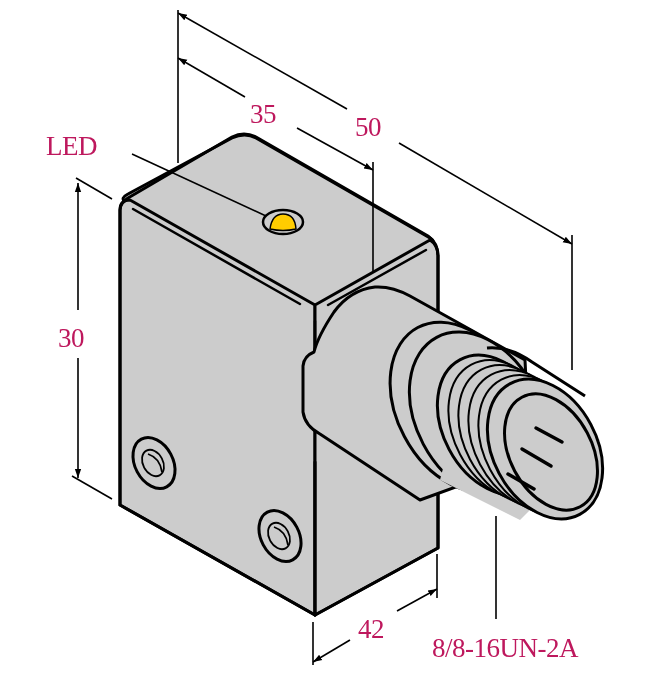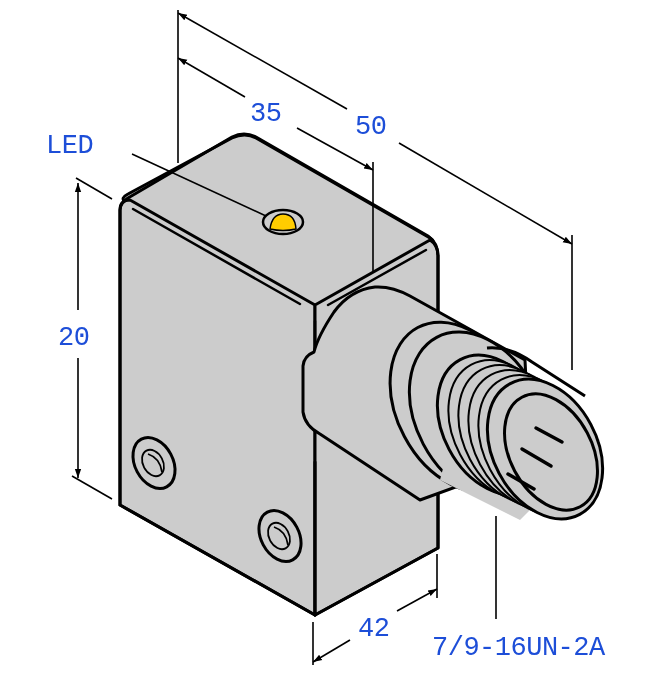--- a/index.html
+++ b/index.html
@@ -1,18 +1,18 @@
 <!DOCTYPE html>
 <html><head>
 <meta charset="utf-8">
 <style>
   html, body { margin: 0; padding: 0; background: #ffffff; }
   body { width: 654px; height: 700px; overflow: hidden; position: relative; font-family: "Liberation Sans", sans-serif; }
   #drawing { position: absolute; left: 0; top: 0; width: 654px; height: 700px; }
-  .label { position: absolute; font-family: Liberation Mono, monospace; font-size: 27px; color: #1d4ed8; line-height: 1; white-space: nowrap; letter-spacing: -0.5px; }
+  .label { position: absolute; font-family: Liberation Serif, serif; font-size: 27px; color: #be185d; line-height: 1; white-space: nowrap; letter-spacing: -0.5px; }
 </style>
 </head>
 <body>
 
 <svg id="drawing" viewBox="0 0 654 700" xmlns="http://www.w3.org/2000/svg">
   <defs>
     <marker id="arr" viewBox="0 0 10 10" refX="10" refY="5" markerWidth="9" markerHeight="9" orient="auto-start-reverse" markerUnits="userSpaceOnUse">
       <path d="M0,1.5 L10,5 L0,8.5 z" fill="#000"></path>
     </marker>
   </defs>
@@ -103,15 +103,15 @@
     <line x1="313" y1="662" x2="350" y2="640" marker-start="url(#arr)"></line>
     <line x1="397" y1="611" x2="437" y2="589" marker-end="url(#arr)"></line>
 
     <line x1="496" y1="516" x2="496" y2="619"></line>
   </g>
 </svg>
 
 <div class="label" style="left:46px; top:133px;">LED</div>
 <div class="label" style="left:250px; top:101px;">35</div>
 <div class="label" style="left:355px; top:114px;">50</div>
-<div class="label" style="left:58px; top:325px;">20</div>
+<div class="label" style="left:58px; top:325px;">30</div>
 <div class="label" style="left:358px; top:616px;">42</div>
-<div class="label" style="left:432px; top:635px;">7/9-16UN-2A</div>
+<div class="label" style="left:432px; top:635px;">8/8-16UN-2A</div>
 
 </body></html>

